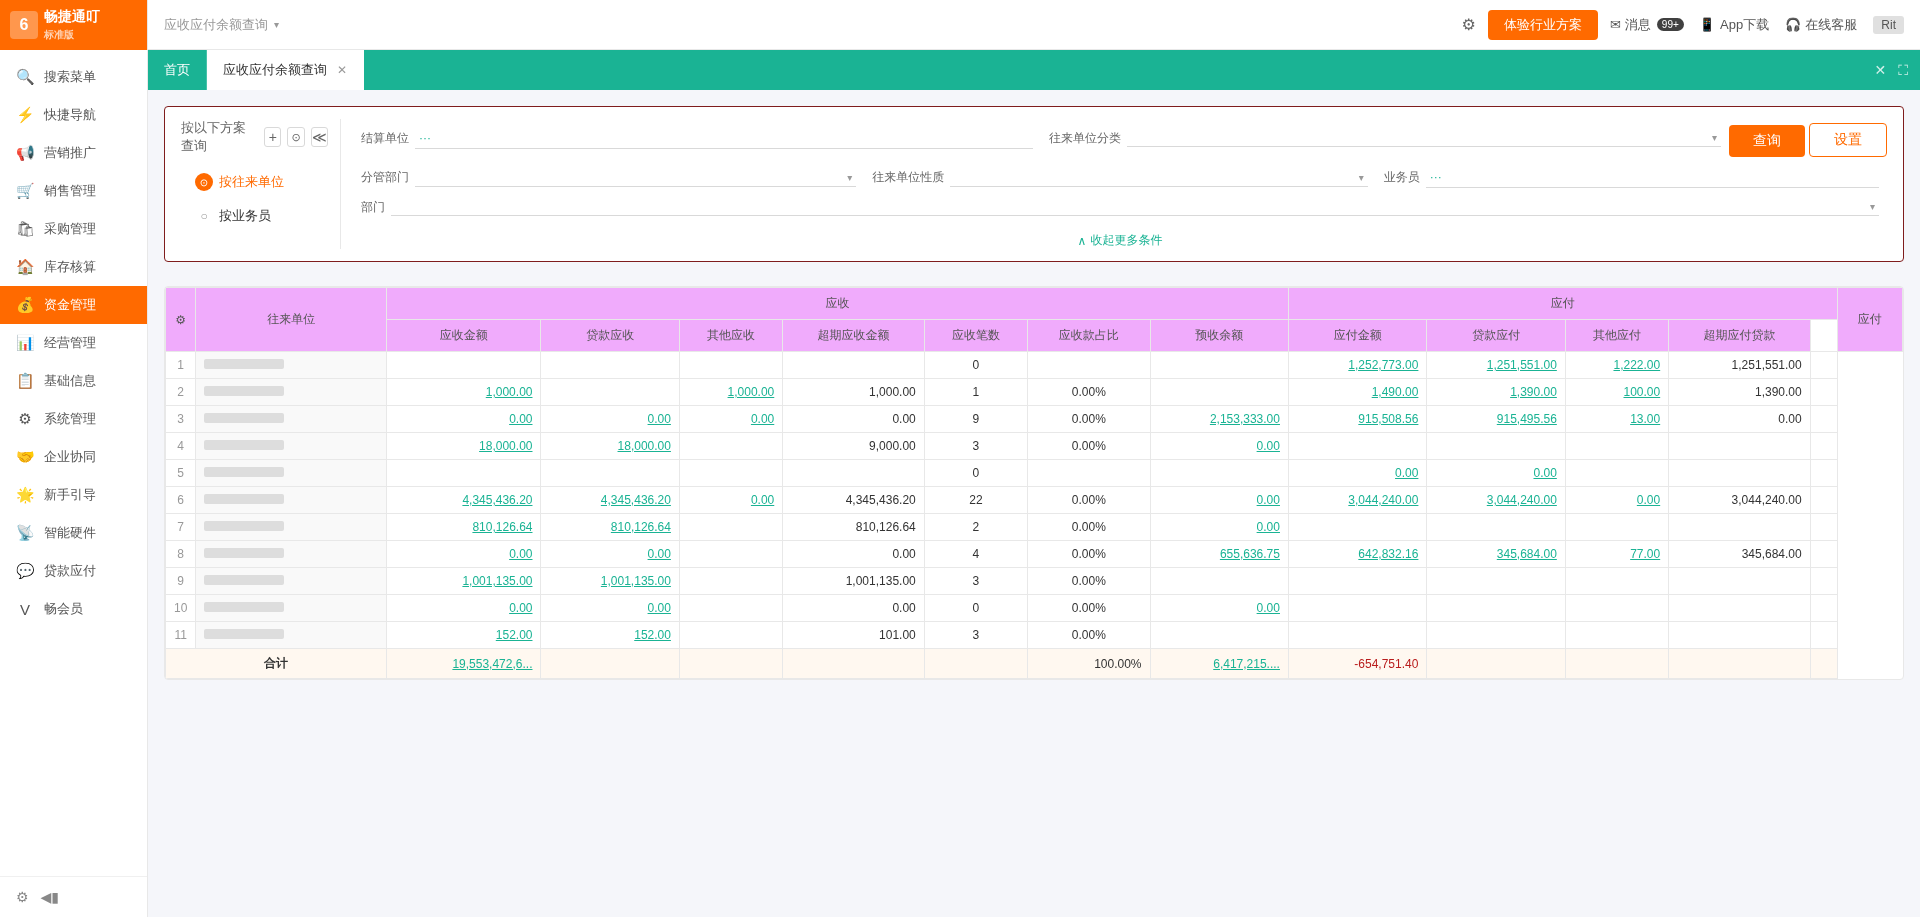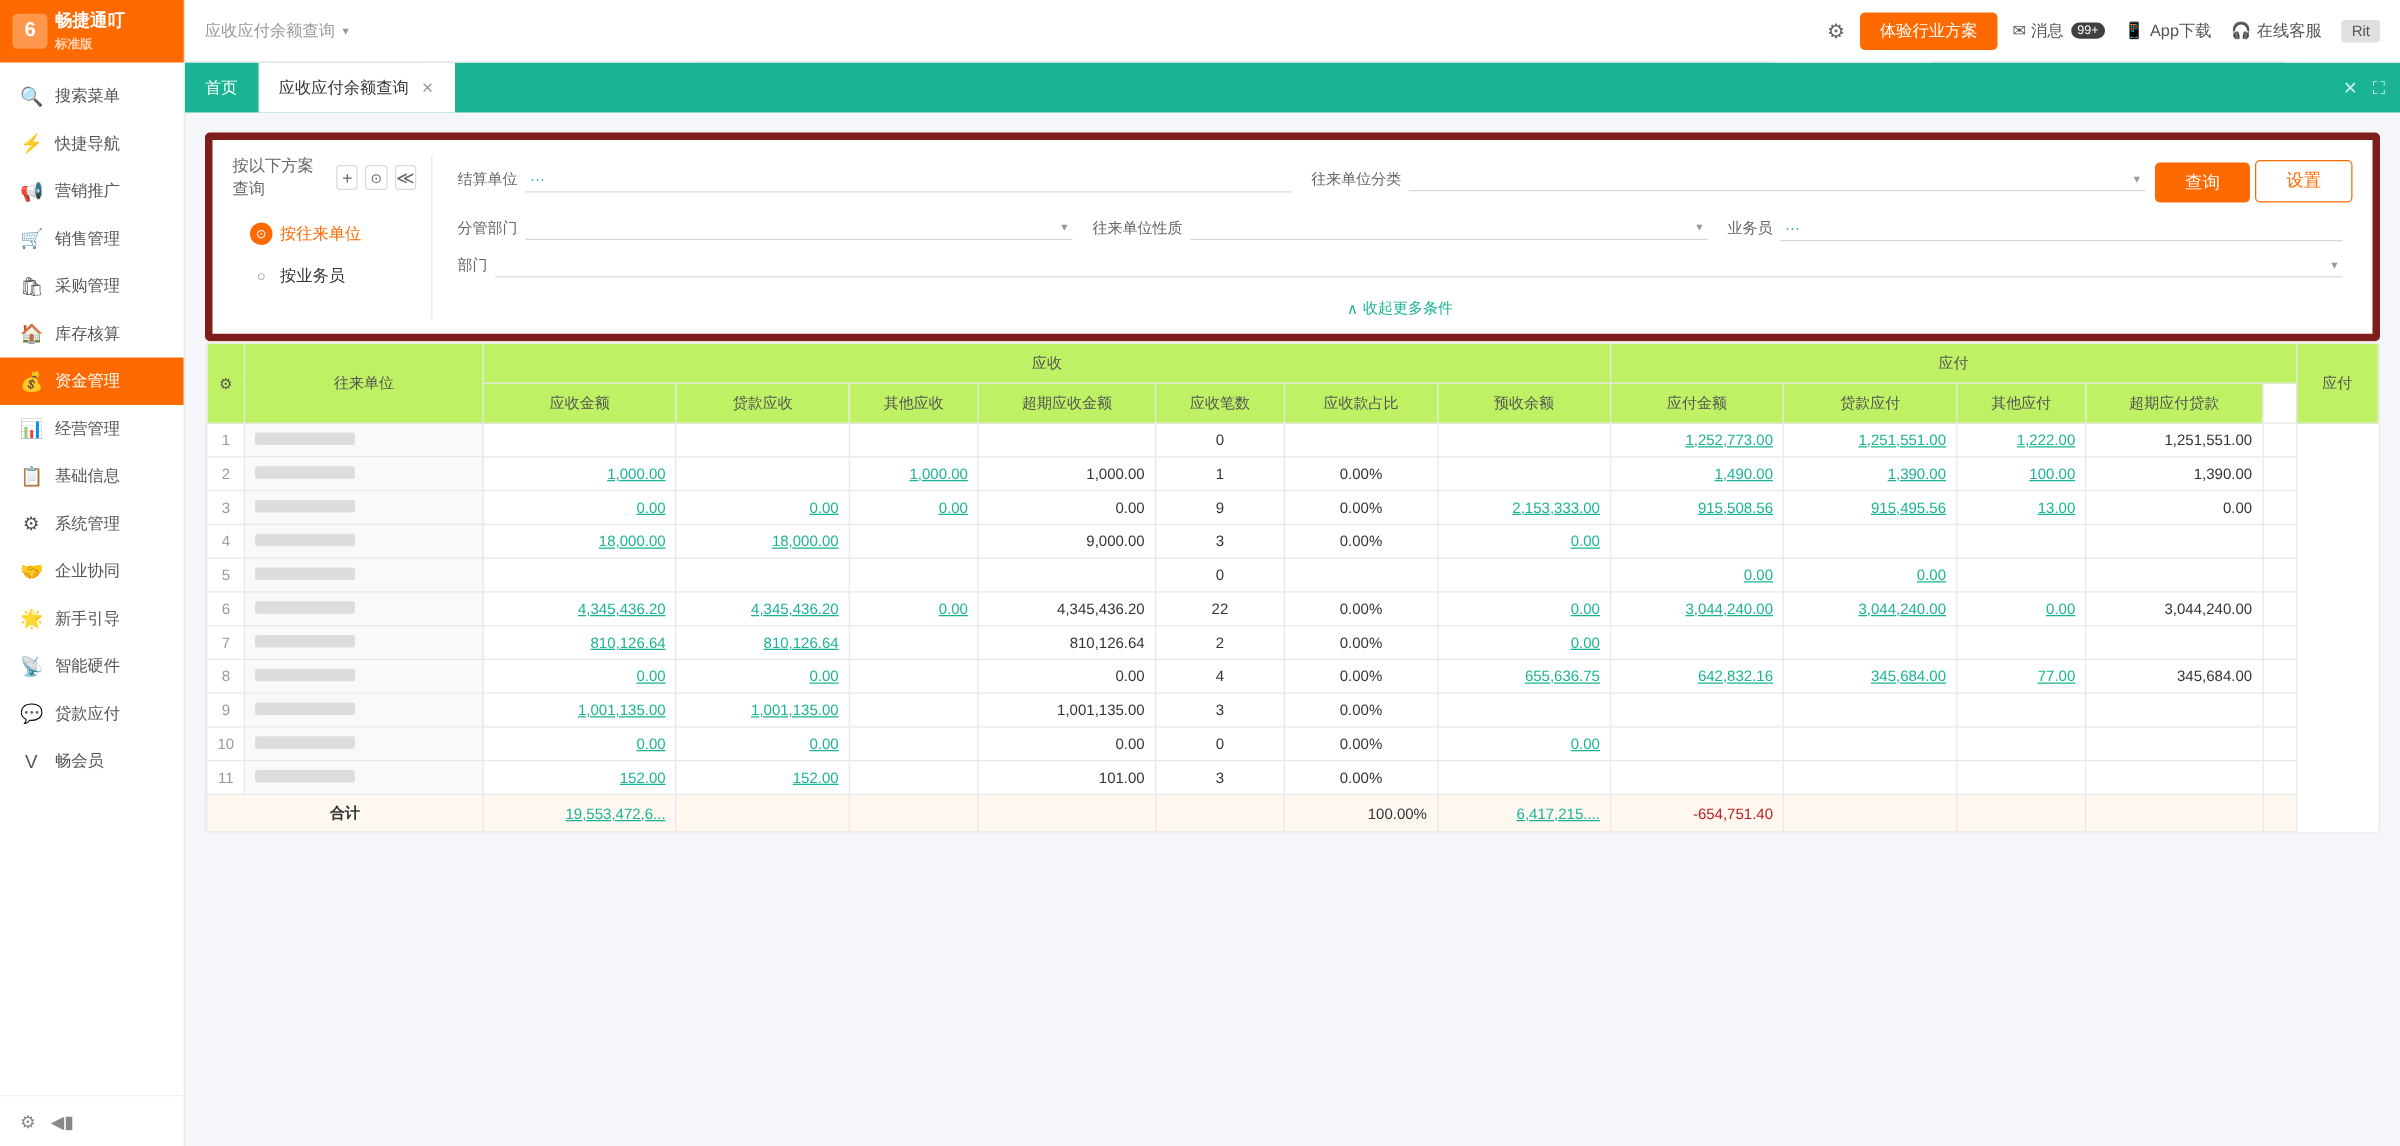--- a/index.html
+++ b/index.html
@@ -70,22 +70,22 @@
     }
     .page-title { font-size: 16px; font-weight: bold; color: #333; }
     .page-actions { display: flex; gap: 8px; }
     .page-action-btn {
       display: flex; align-items: center; gap: 4px; color: #1ab394; cursor: pointer;
       font-size: 13px; background: none; border: none; font-family: inherit;
     }
 
     
     .filter-area {
-      background: #fff; border-radius: 4px; padding: 12px 16px; margin-bottom: 0;
-      border: 6px solid #7f1d1d;
+      background: #fff; border-radius: 4px; padding: 12px 16px; margin-bottom: 24px;
+      border: 1px solid #7f1d1d;
     }
     .filter-label { color: #666; font-size: 13px; }
     .filter-add-btn { width: 20px; height: 20px; border: 1px solid #d9d9d9; border-radius: 3px; display: flex; align-items: center; justify-content: center; cursor: pointer; color: #666; font-size: 14px; }
     .filter-dropdown-arrow { color: #999; font-size: 10px; }
     .collapse-btn {
       color: #1ab394; cursor: pointer; font-size: 12px; display: flex; align-items: center; gap: 4px;
       justify-content: center; margin-top: 6px;
     }
     .query-option {
       display: flex; align-items: center; gap: 6px; padding: 8px 14px; cursor: pointer; font-size: 13px;
@@ -102,21 +102,21 @@
       background: white; color: #ff6a00; border: 1px solid #ff6a00; border-radius: 4px;
       padding: 7px 24px; cursor: pointer; font-size: 14px; font-family: inherit; margin-top: 4px;
     }
 
     
     .table-container {
       background: #fff; border-radius: 4px; border: 1px solid #e8e8e8; overflow: hidden;
     }
     .data-table { width: 100%; border-collapse: collapse; font-size: 12px; }
     .data-table th {
-      background: #bef264; border: 1px solid #e8e8e8; padding: 7px 8px;
+      background: #f0abfc; border: 1px solid #e8e8e8; padding: 7px 8px;
       text-align: center; color: #555; font-weight: normal; white-space: nowrap;
     }
     .data-table td {
       border: 1px solid #e8e8e8; padding: 6px 8px; text-align: center;
       color: #333; white-space: nowrap;
     }
     .data-table td.num { text-align: right; }
     .data-table td a, .data-table td.link { color: #1ab394; text-decoration: underline; cursor: pointer; }
     .data-table td.row-num { color: #999; text-align: center; }
     .data-table td.name { text-align: left; color: #aaa; font-size: 11px; }

